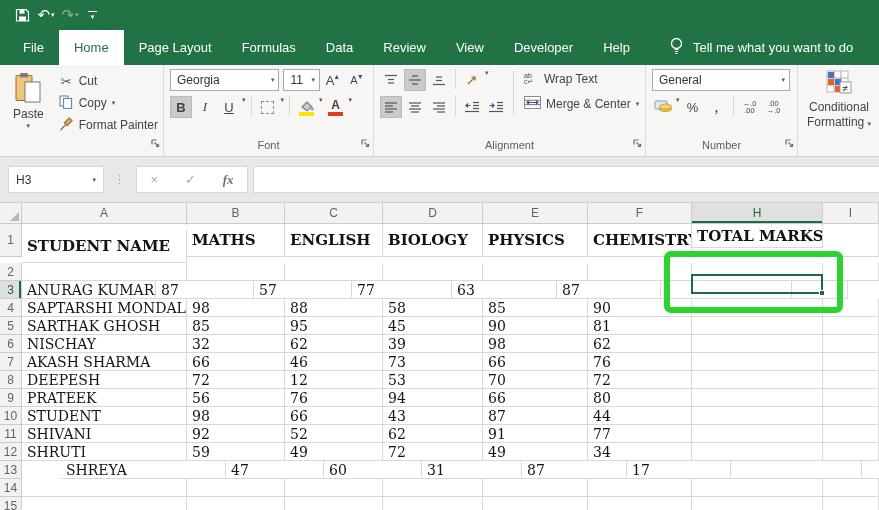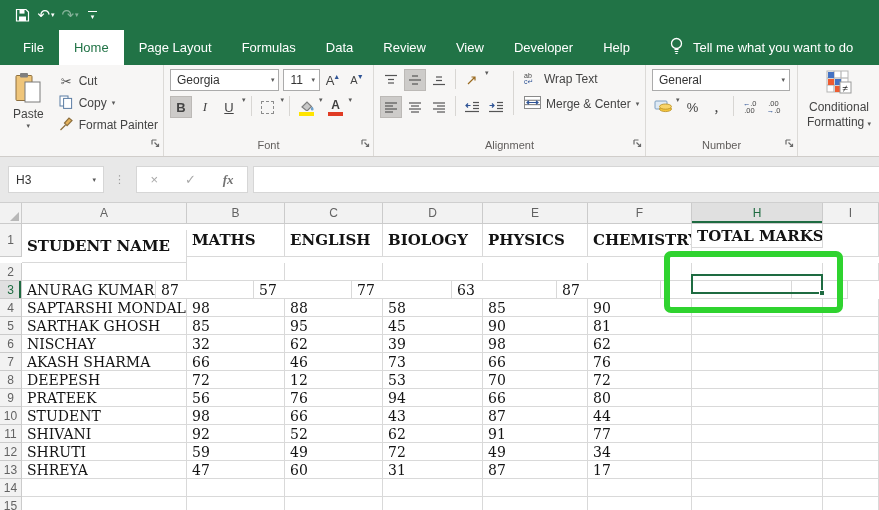--- a/index.html
+++ b/index.html
@@ -588,21 +588,21 @@
       <div class="cell" style="width: 98px; height: 18px;">59</div>
       <div class="cell" style="width: 98px; height: 18px;">49</div>
       <div class="cell" style="width: 100px; height: 18px;">72</div>
       <div class="cell" style="width: 105px; height: 18px;">49</div>
       <div class="cell" style="width: 104px; height: 18px;">34</div>
       <div class="cell" style="width: 131px; height: 18px;"></div>
       <div class="cell" style="width: 56px; height: 18px;"></div>
     </div>
     <div class="srow">
       <div class="hc" style="width: 22px; height: 18px;">13</div>
-      <div class="cell" style="width: 165px; height: 18px;">SHREYA</div>
+      <div class="cell" style="width: 165px; height: 18px; margin-left: 39px;">SHREYA</div>
       <div class="cell" style="width: 98px; height: 18px;">47</div>
       <div class="cell" style="width: 98px; height: 18px;">60</div>
       <div class="cell" style="width: 100px; height: 18px;">31</div>
       <div class="cell" style="width: 105px; height: 18px;">87</div>
       <div class="cell" style="width: 104px; height: 18px;">17</div>
       <div class="cell" style="width: 131px; height: 18px;"></div>
       <div class="cell" style="width: 56px; height: 18px;"></div>
     </div>
     <div class="srow">
       <div class="hc" style="width: 22px; height: 18px;">14</div>

